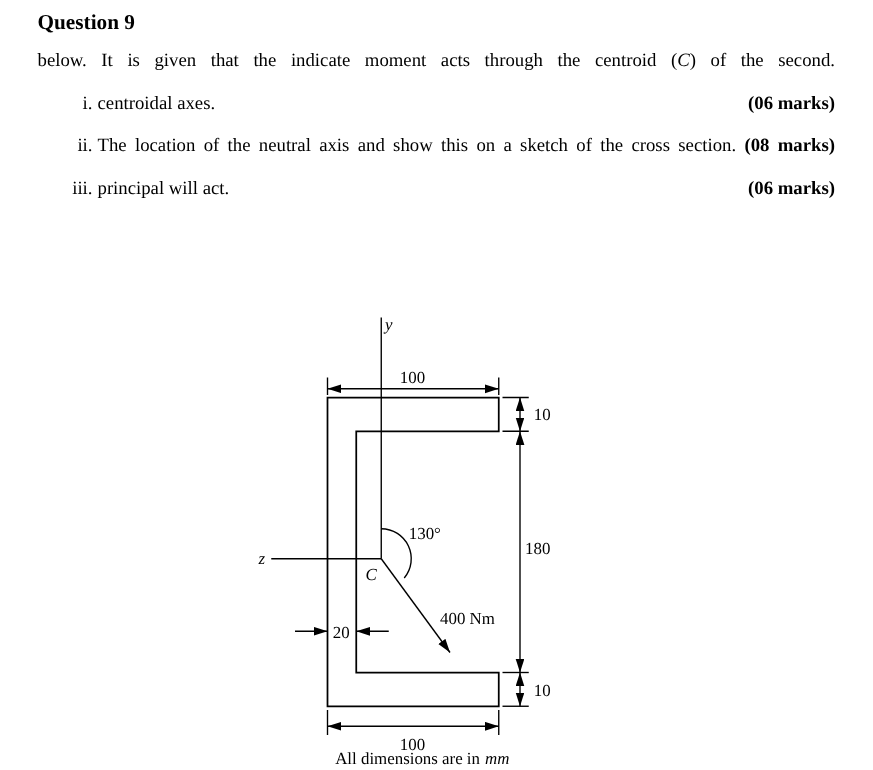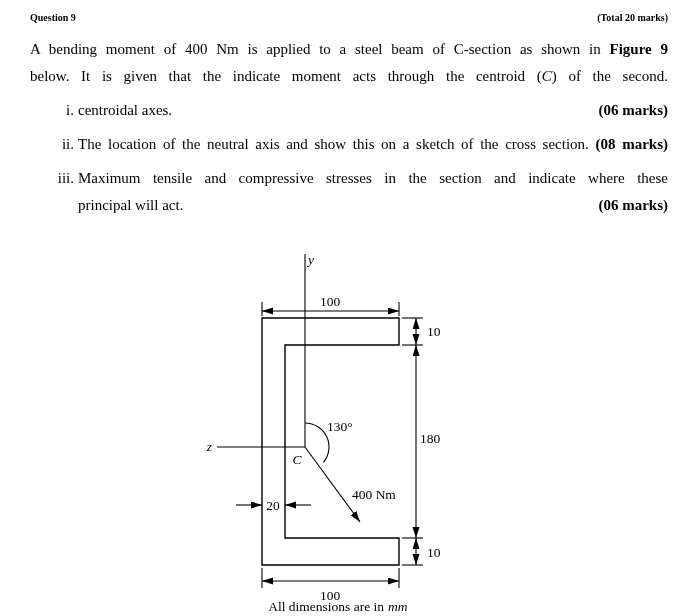--- a/index.html
+++ b/index.html
@@ -2,21 +2,21 @@
 <html><head>
 <meta charset="utf-8">
 <style>
   * { margin:0; padding:0; box-sizing:border-box; }
   html,body { background:#ffffff; }
   body {
     width:698px; height:616px; position:relative; overflow:hidden;
     font-family:"Liberation Serif", serif; font-size:15px; color:#000;
   }
   .page { padding:6px 30px 0 30px; }
-  .hdr { display:flex; justify-content:space-between; line-height:24px; font-weight:bold; font-size:10px;gap:17px; }
+  .hdr { display:flex; justify-content:space-between; line-height:24px; font-weight:bold; font-size:17px;gap:17px; }
   .para { margin-top:6px; }
   .line { line-height:27px; }
   
   .jl { text-align:justify; text-align-last:justify; white-space:nowrap; line-height:27px; }
   
   .fl { display:flex; justify-content:space-between; line-height:27px; }
   .item { position:relative; padding-left:48px; margin-top:7px; }
   .item .num { position:absolute; left:10px; top:0; width:34px; text-align:right; line-height:27px; }
   .b { font-weight:bold; }
   .it { font-style:italic; }
@@ -25,44 +25,41 @@
   svg text { font-size:13.5px; font-family:"Liberation Serif", serif; fill:#000; stroke:none; }
   svg .it { font-style:italic; }
 </style>
 </head>
 <body>
 
 <div class="page">
 
   <div class="hdr">
     <span>Question 9</span>
-    <span>(Total 20 marks)</span>
   </div>
 
   <div class="para">
-    <div class="jl"><span>A bending moment of 400 Nm is applied to a steel beam of C-section as shown in </span><span class="b">Figure 9</span></div>
     <div class="jl"><span>below. It is given that the indicate moment acts through the centroid (</span><span class="it">C</span><span>) of the second.</span></div>
   </div>
 
   <div class="item">
     <span class="num">i.</span>
     <div class="fl">
       <span>centroidal axes.</span>
       <span class="b">(06 marks)</span>
     </div>
   </div>
 
   <div class="item">
     <span class="num">ii.</span>
     <div class="jl"><span>The location of the neutral axis </span><span class="u">and</span><span> show this on a sketch of the cross section. </span><span class="b">(08 marks)</span></div>
   </div>
 
   <div class="item">
     <span class="num">iii.</span>
-    <div class="jl"><span>Maximum tensile and compressive stresses in the section </span><span class="u">and</span><span> indicate where these</span></div>
     <div class="fl">
       <span>principal will act.</span>
       <span class="b">(06 marks)</span>
     </div>
   </div>
 
 </div>
 
 <svg class="fig" width="698" height="366" viewBox="0 0 698 366" xmlns="http://www.w3.org/2000/svg">
   <defs>

